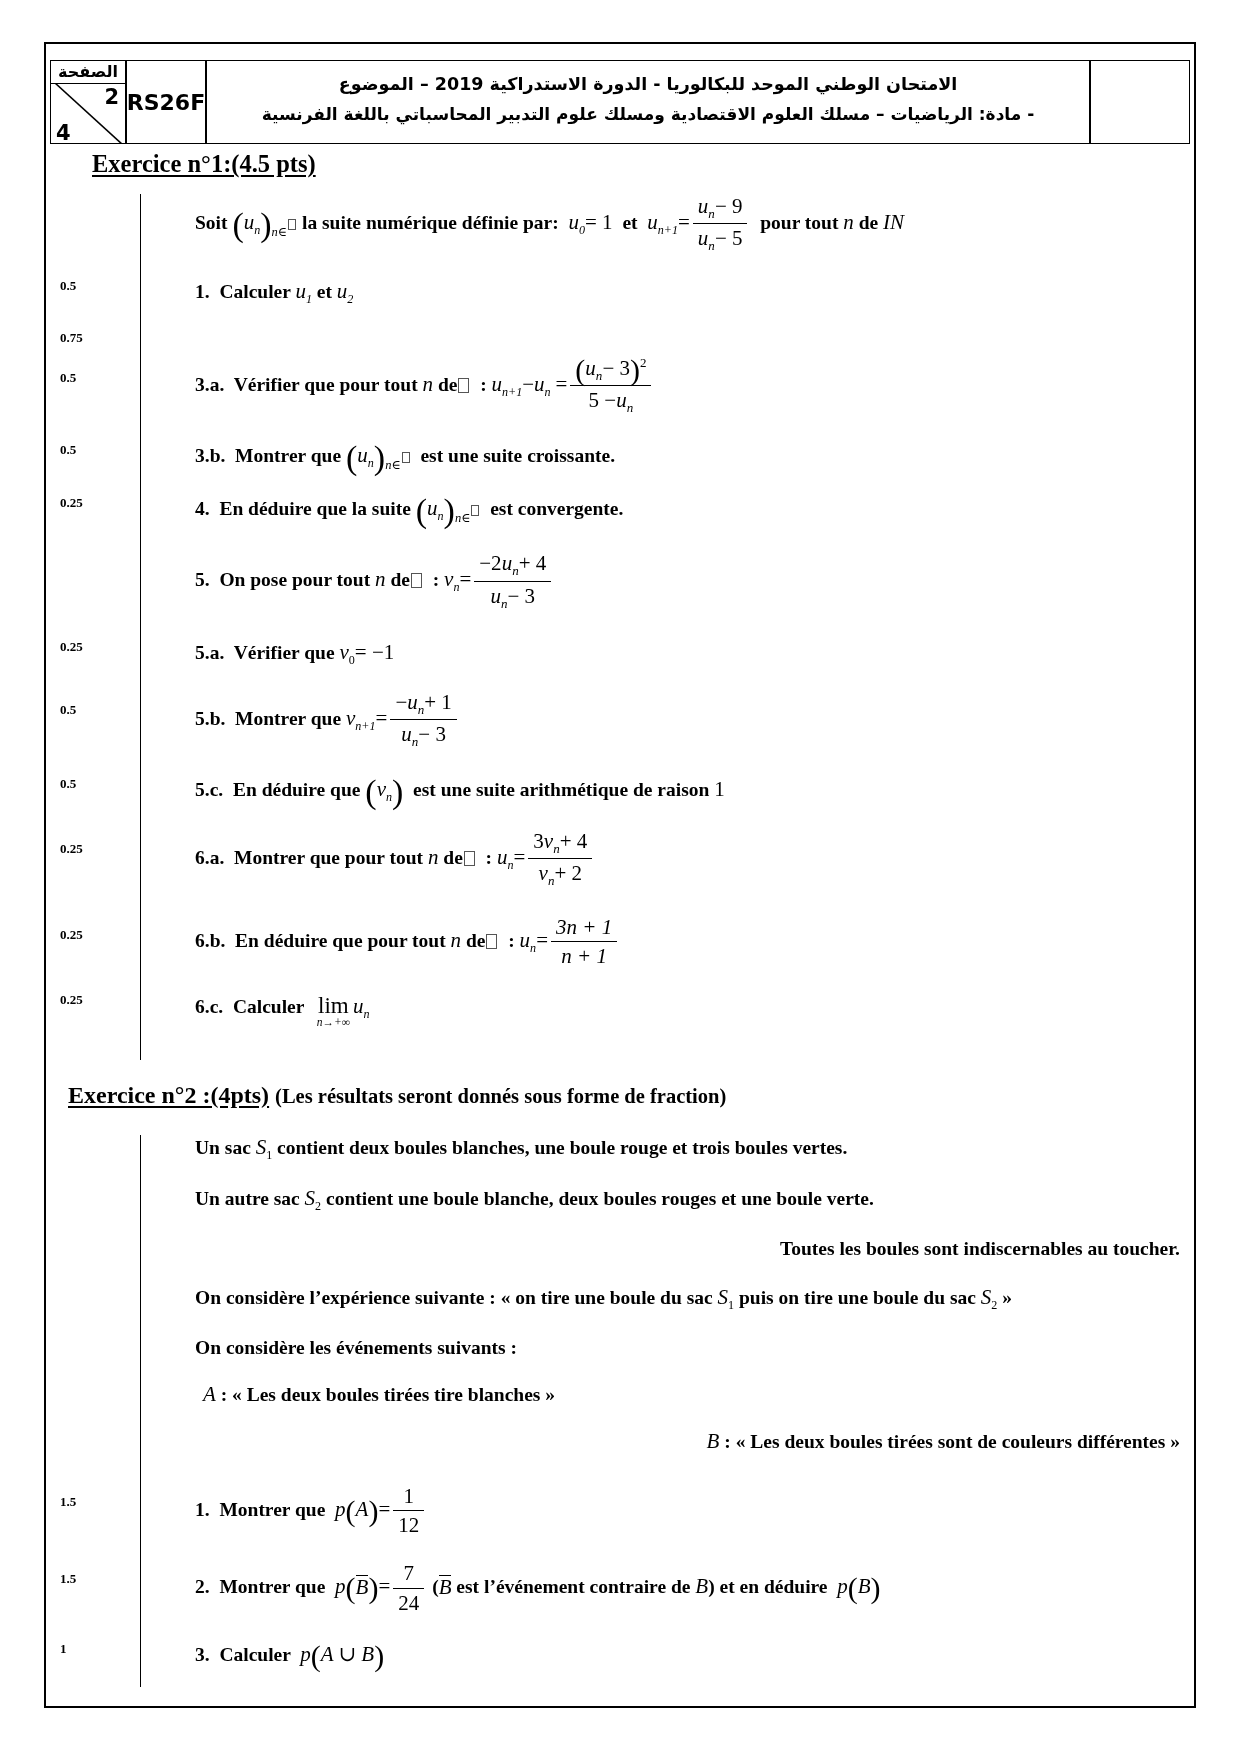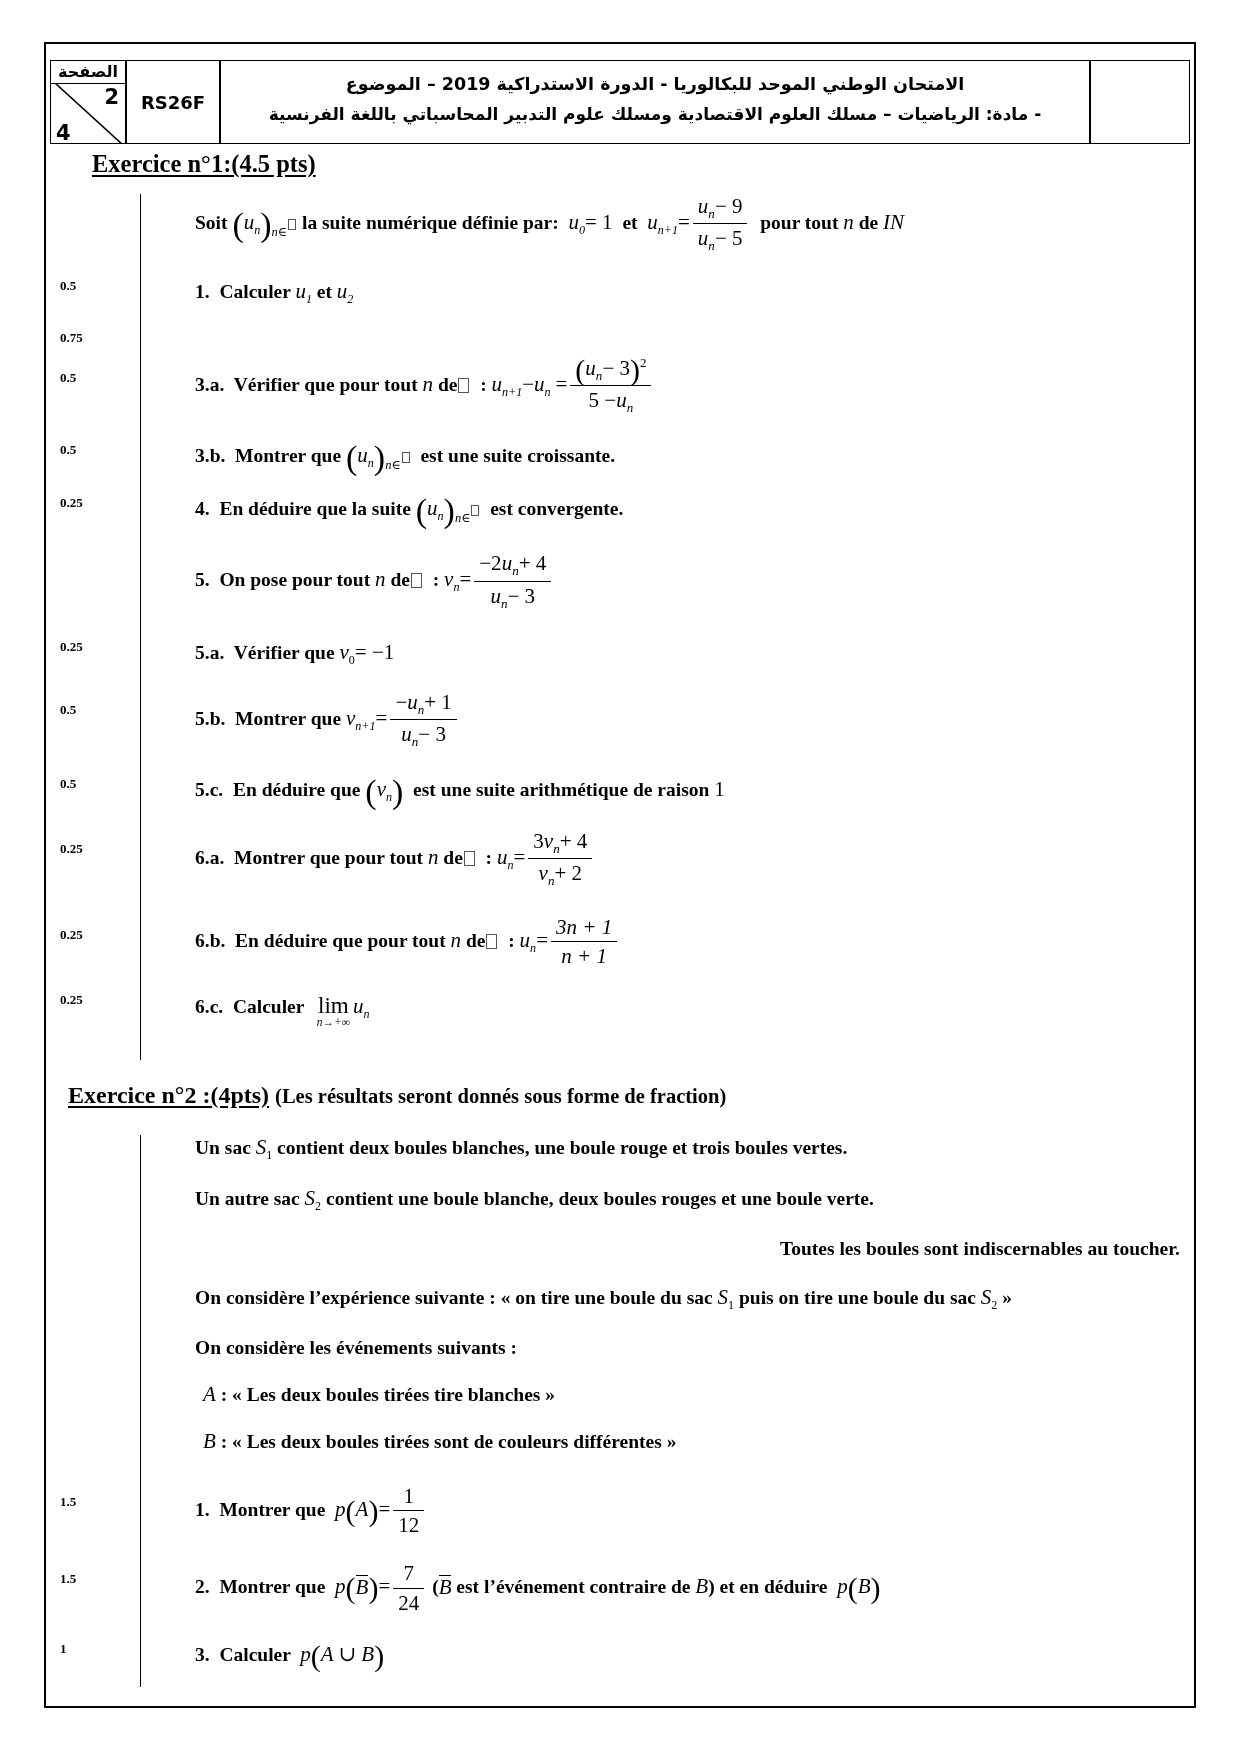--- a/index.html
+++ b/index.html
@@ -84,27 +84,27 @@
   .page-cell .diag {
     position: absolute;
     left: 0;
     top: 22px;
     width: 76px;
     height: 62px;
     pointer-events: none;
   }
 
   .code-cell {
-    width: 94px;
+    width: 80px;
     display: flex;
     align-items: center;
     justify-content: center;
     font-family: "DejaVu Sans", sans-serif;
     font-weight: bold;
-    font-size: 18px;
+    font-size: 22px;
     letter-spacing: 0px;
   }
 
   .title-cell {
     flex: 1 1 auto;
     direction: rtl;
     text-align: center;
     font-family: "DejaVu Sans", sans-serif;
     font-weight: bold;
     font-size: 17.5px;
@@ -516,21 +516,21 @@
       <div class="line">On considère les événements suivants :</div>
     </div>
 
     <div class="row" style="margin-top:22px;padding-left:8px;">
       <div class="line">
         <span class="mi">A</span>
         <span>: « Les deux boules tirées tire blanches »</span>
       </div>
     </div>
 
-    <div class="row" style="margin-top:22px;padding-left:8px;">
+    <div class="row" style="margin-top:22px;padding-left:8px;justify-content:flex-end;">
       <div class="line">
         <span class="mi">B</span>
         <span>: «  Les deux boules tirées sont de couleurs différentes »</span>
       </div>
     </div>
 
     <div class="row" style="margin-top:30px;">
       <div class="score" style="top:10px;">1.5</div>
       <div class="qtext">
         <span>1.</span>&nbsp;

